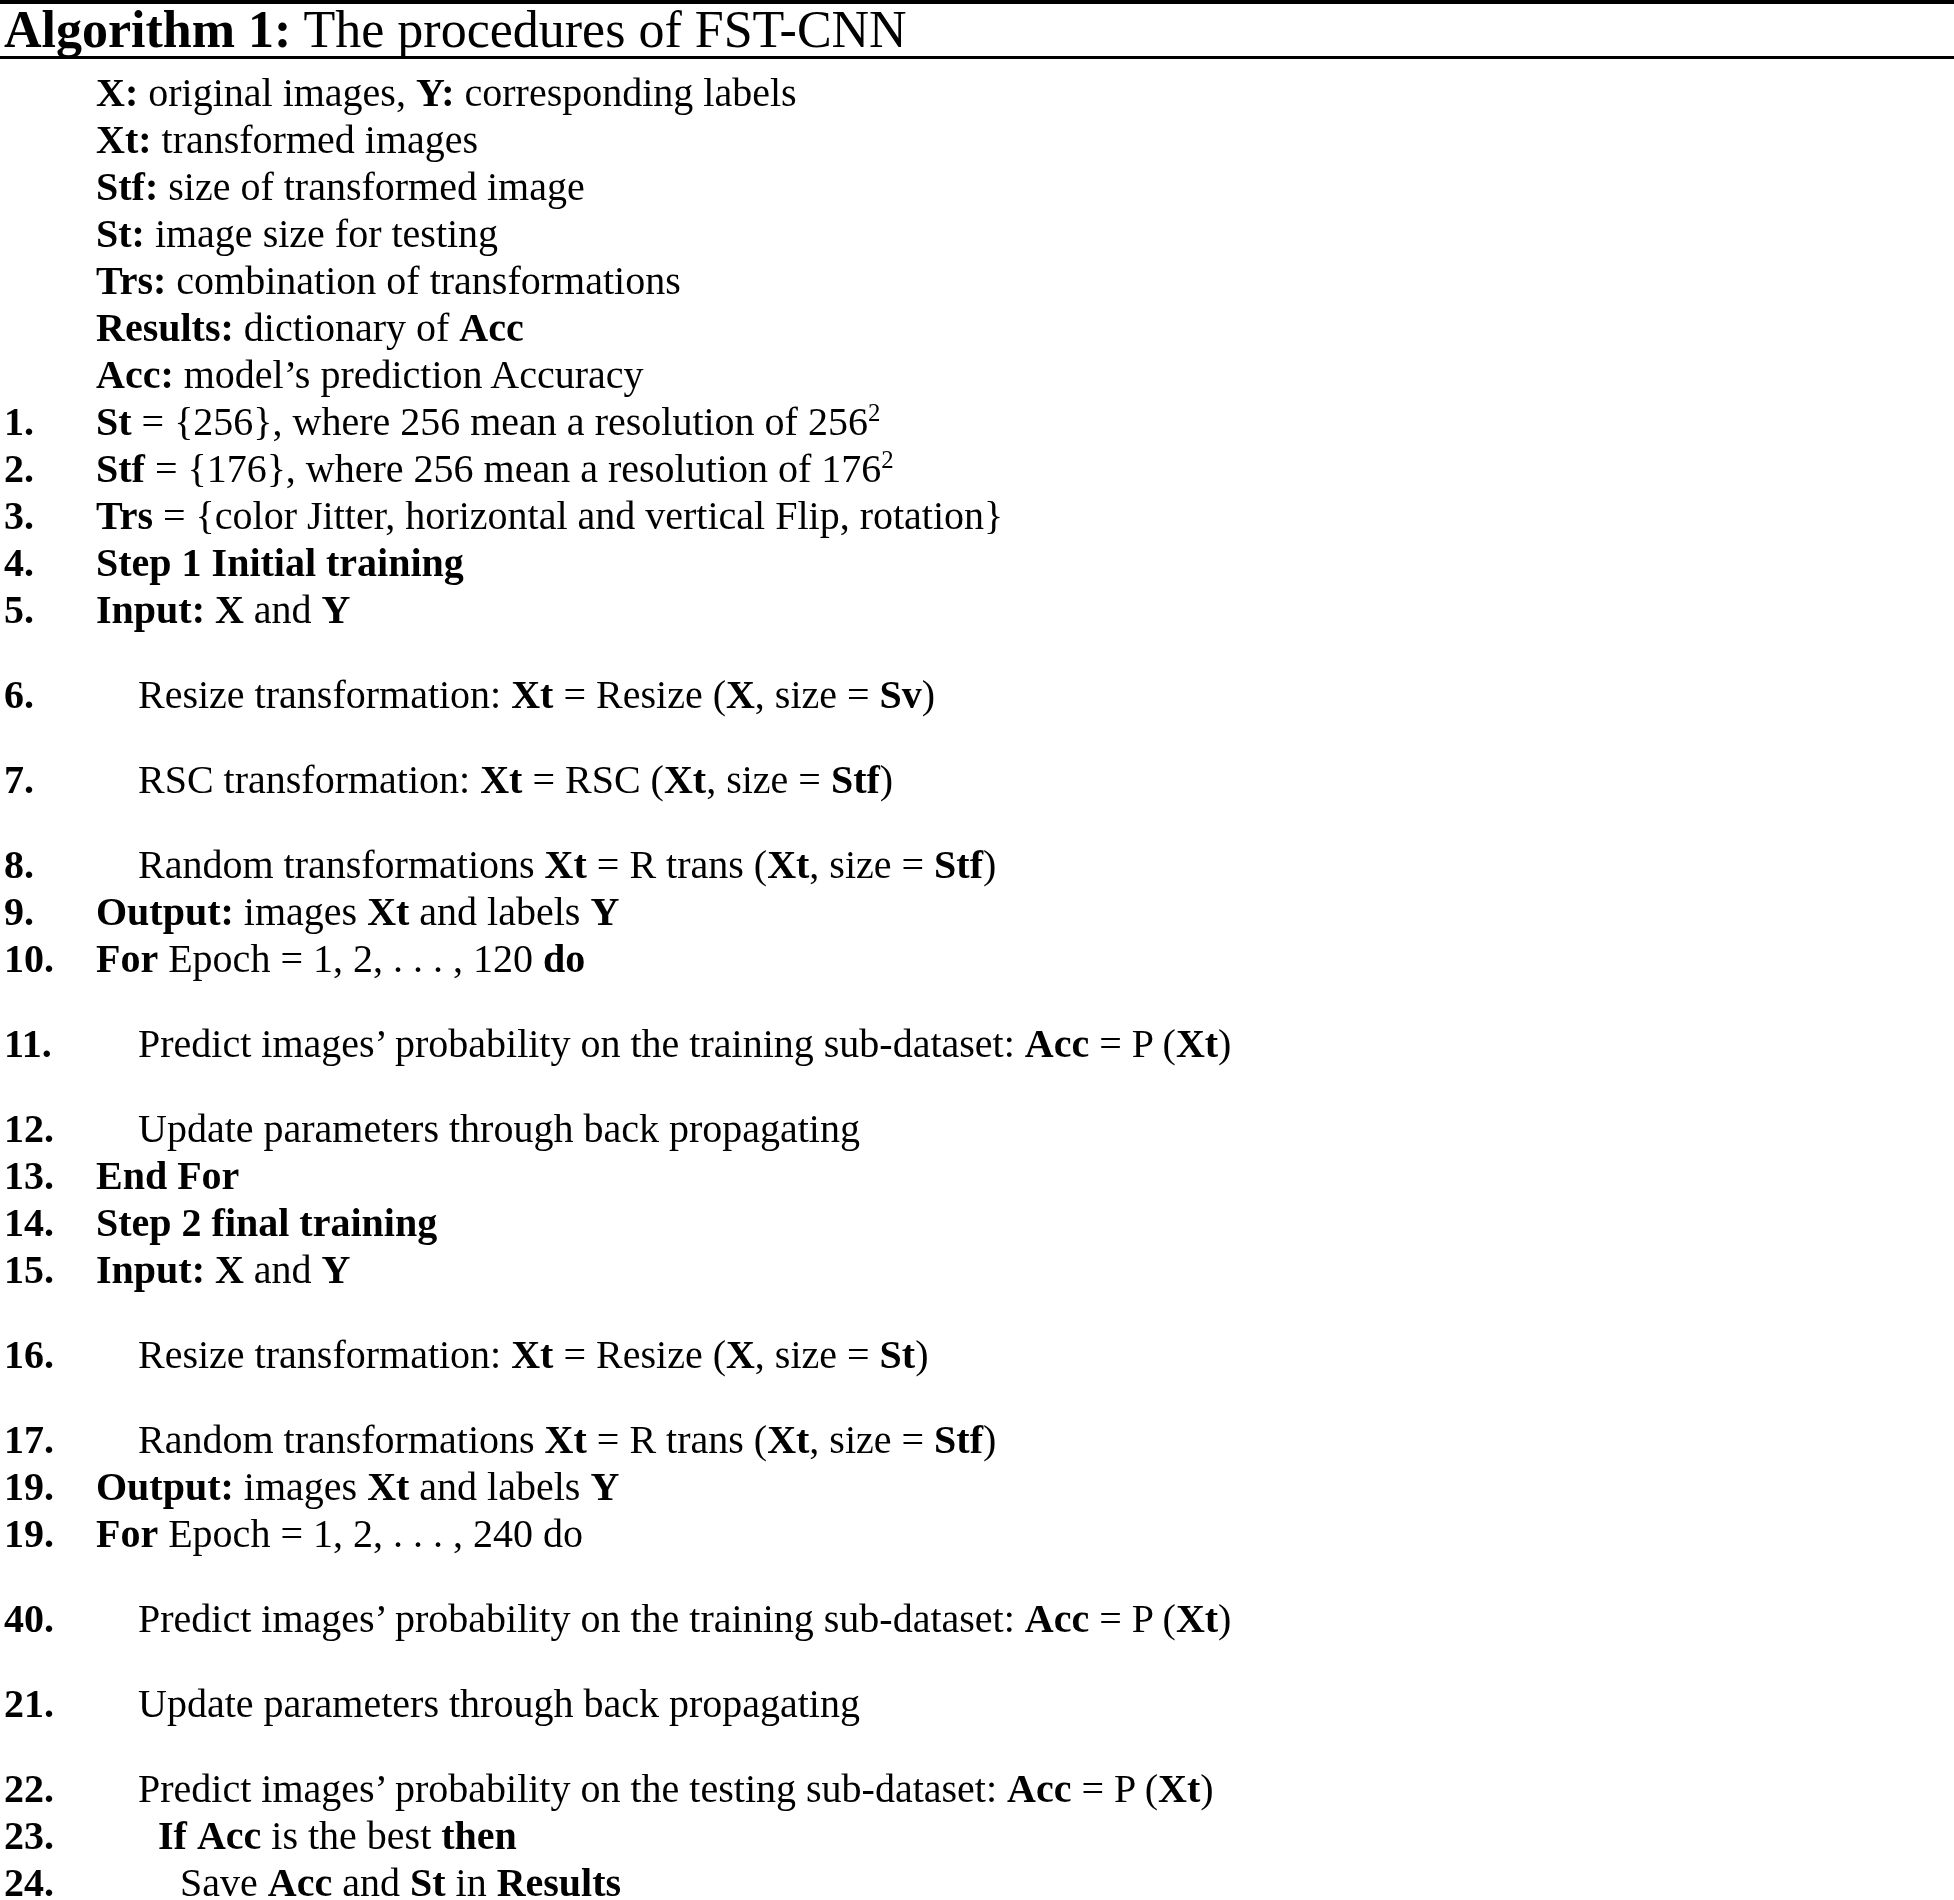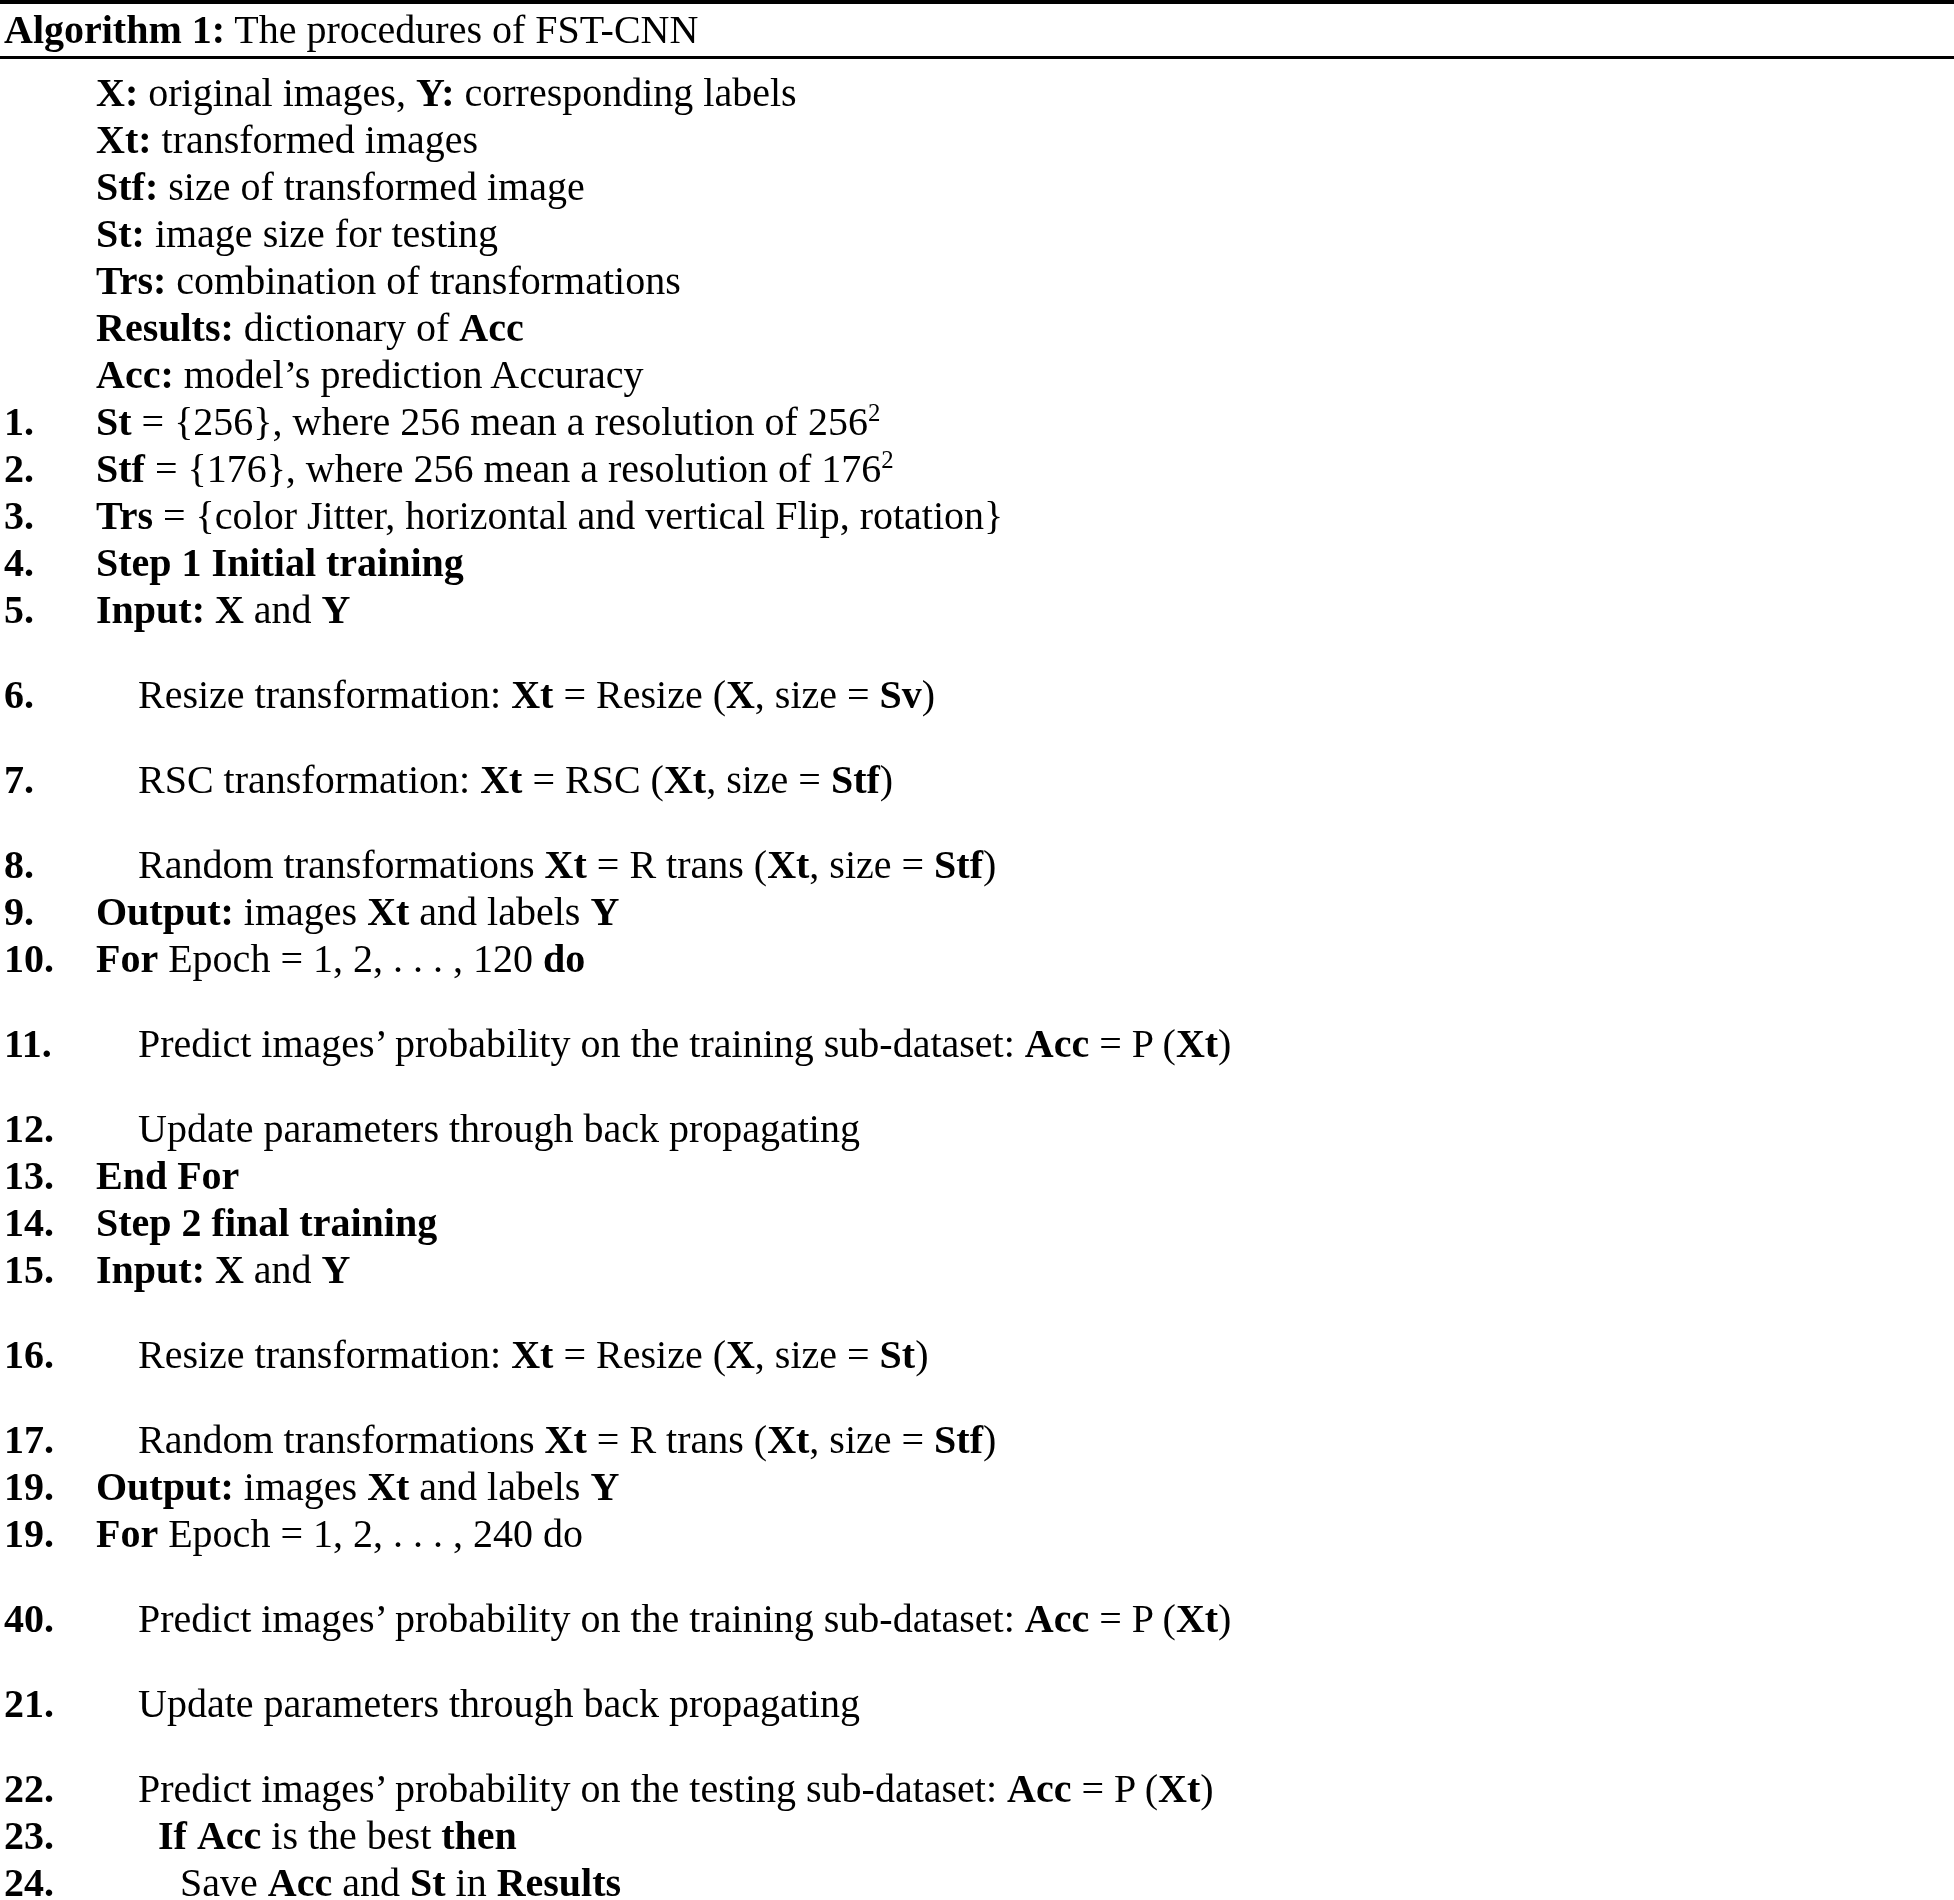--- a/index.html
+++ b/index.html
@@ -29,21 +29,21 @@
     height: 0;
     border-top: 3px solid #000;
     width: 100%;
   }
   .rule-bottom {
     height: 0;
     border-top: 4px solid #000;
     width: 100%;
   }
   .algo-header {
-    font-size: 40px;
+    font-size: 52px;
     line-height: 48px;
     padding: 2px 0 2px 4px;
     white-space: nowrap;
   }
   .algo-header .hdr-label {
     font-weight: bold;
   }
   .algo-header .hdr-title {
     font-weight: normal;
   }

